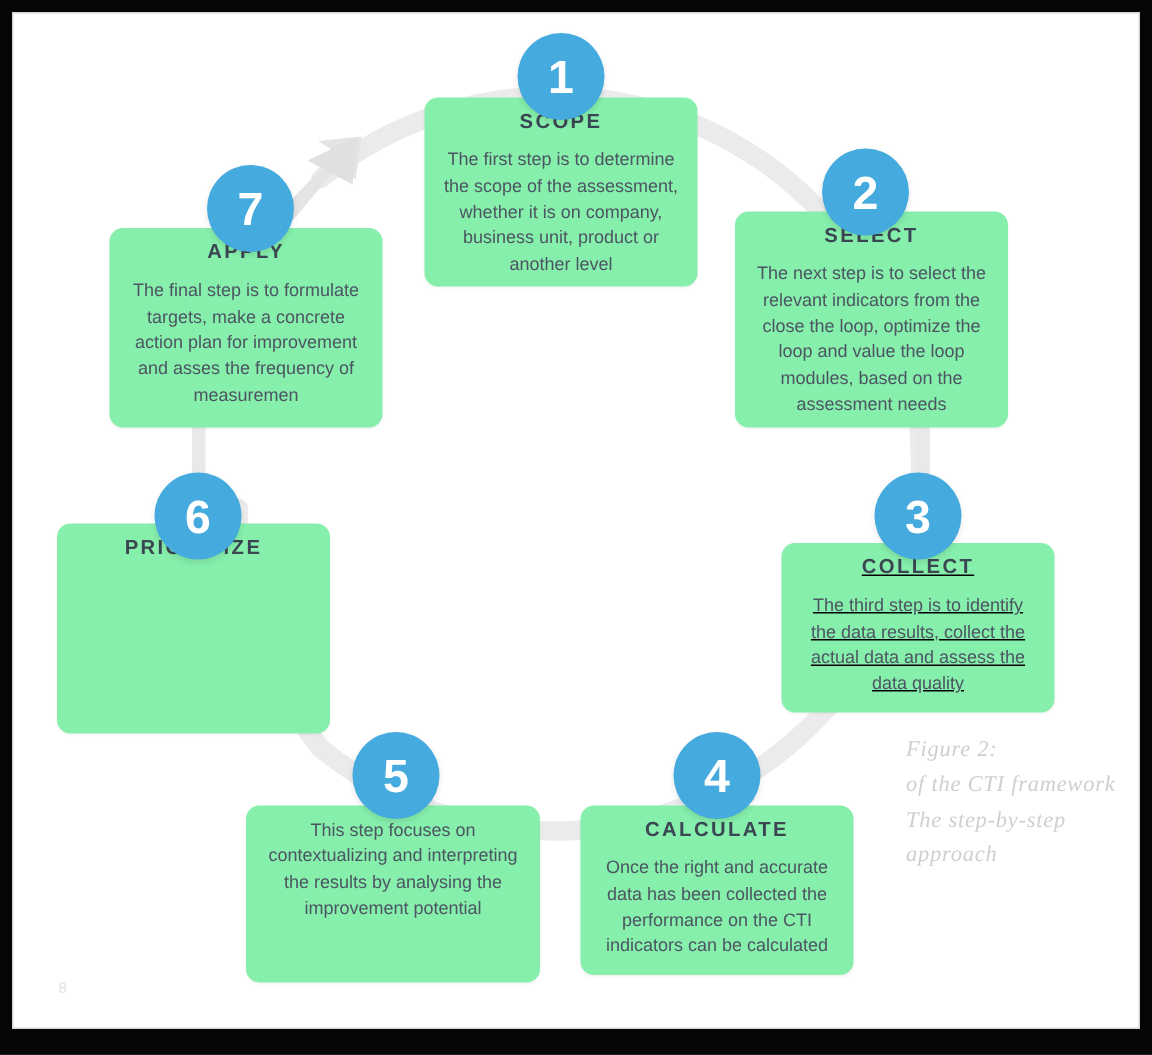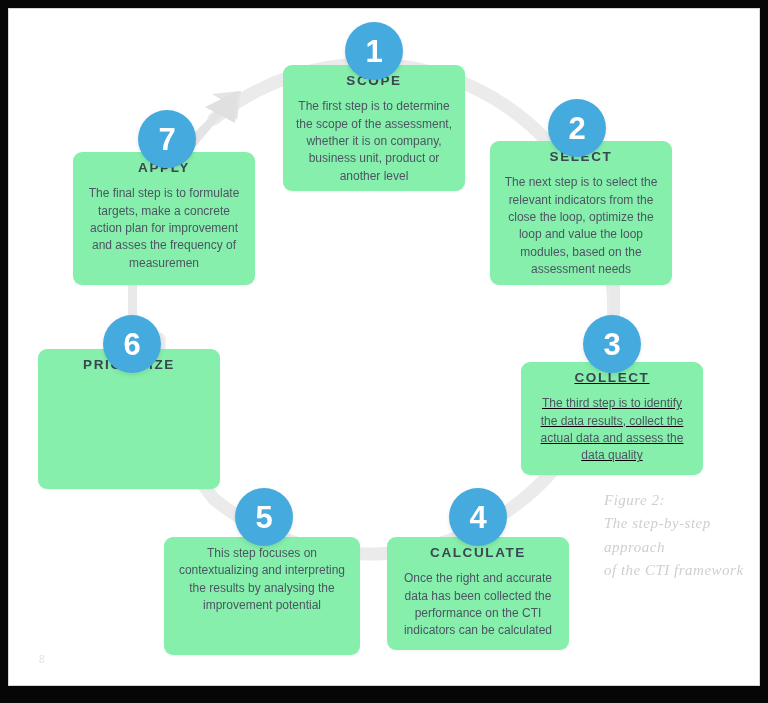--- a/index.html
+++ b/index.html
@@ -187,20 +187,20 @@
     <div class="card" style="left:64px; top:143px; width:182px; height:133px;">
       <div class="card-title">APPLY</div>
       <div class="card-body">The final step is to formulate targets, make a concrete action plan for improvement and asses the frequency of measuremen</div>
     </div>
     <div class="circle" style="left:129px; top:101px;">
       <span>7</span>
     </div>
 
     <div id="caption">
       <div>Figure 2:</div>
+      <div>of the CTI framework</div>
       <div>The step-by-step approach</div>
-      <div>of the CTI framework</div>
     </div>
 
     <div id="page-number">8</div>
 
   </div>
 </div>
 
 </body></html>

